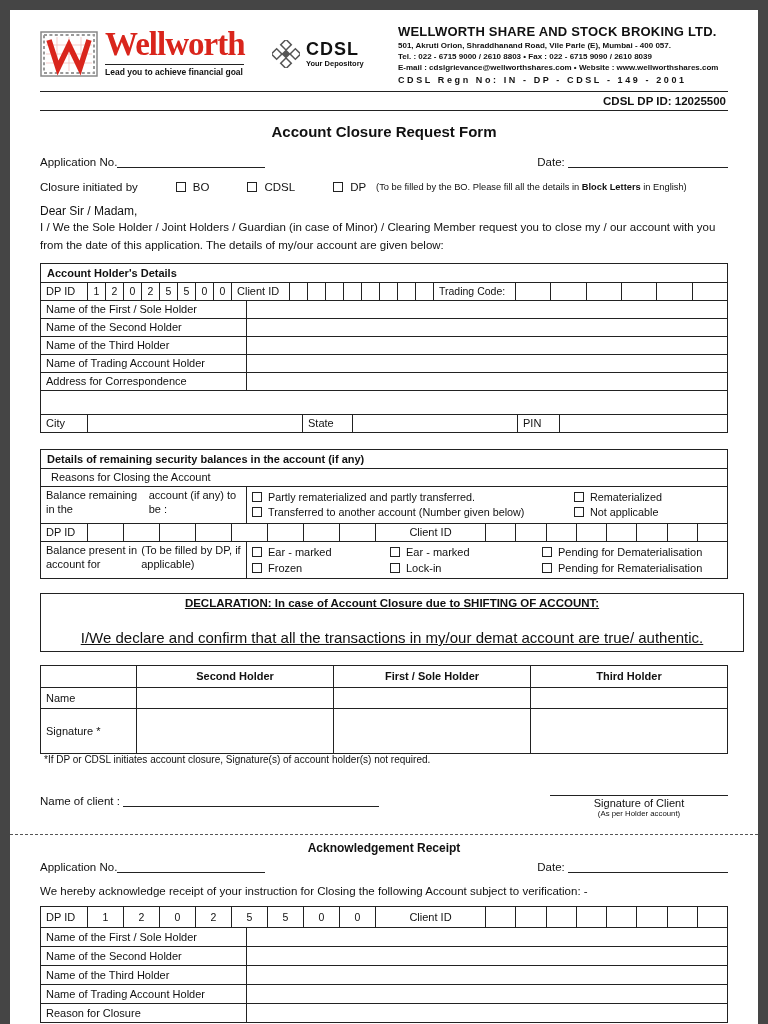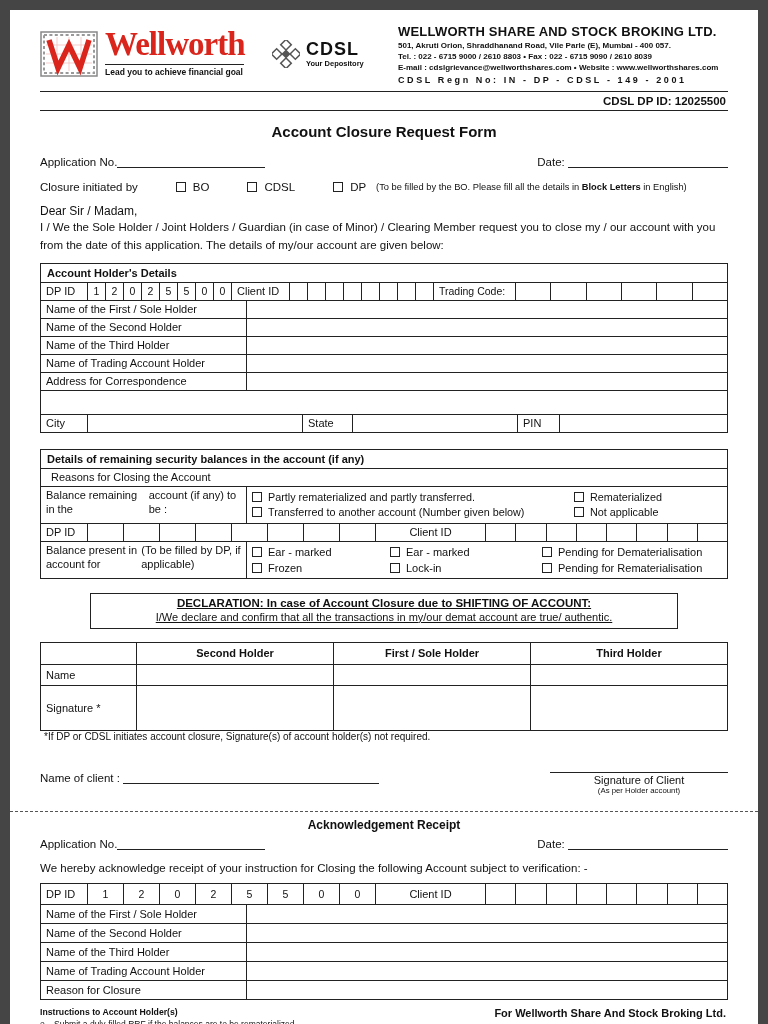--- a/index.html
+++ b/index.html
@@ -49,23 +49,23 @@
   .w46{width:46px} .w50{width:50px} .w42{width:42px} .w58{width:58px} .w82{width:82px; font-size:10.5px;}
   .w95{width:95px} .w110{width:110px} .w165{width:165px} .w205{width:205px} .w215{width:215px}
   .d18{width:18px} .d36{width:36px}
   .flex1{flex:1}
   .spacer-row { min-height:24px; border-top:1px solid #222; }
 
   .optgrid { display:grid; grid-template-columns:1fr 148px; gap:3px 0; width:100%; font-size:10.8px; }
   .optgrid3 { display:grid; grid-template-columns:138px 152px 1fr; gap:4px 0; width:100%; font-size:11px; }
   .cbitem { display:flex; align-items:center; gap:6px; }
 
-  .decl { width:588px; margin:14px auto 0; border:1.2px solid #222; text-align:center; padding:3px 6px 5px; }
+  .decl { width:704px; margin:14px auto 0; border:1.2px solid #222; text-align:center; padding:3px 6px 5px; }
   .decl1 { font-weight:bold; text-decoration:underline; font-size:11.5px; }
-  .decl2 { text-decoration:underline; font-size:11px; margin-top:2px; }
+  .decl2 { text-decoration:underline; font-size:15px; margin-top:20px; }
 
   .footnote { font-size:10px; padding-left:4px; }
 
   .client-row { display:flex; justify-content:space-between; margin-top:30px; font-size:11.5px; align-items:flex-start; }
   .client-sig { width:178px; text-align:center; }
   .sig-line { border-top:1px solid #222; }
   .sig-label { font-size:11px; margin-top:1px; }
   .sig-note { font-size:7.8px; }
 
   .cutline { border-top:1.2px dashed #555; margin:16px -30px 0; }

